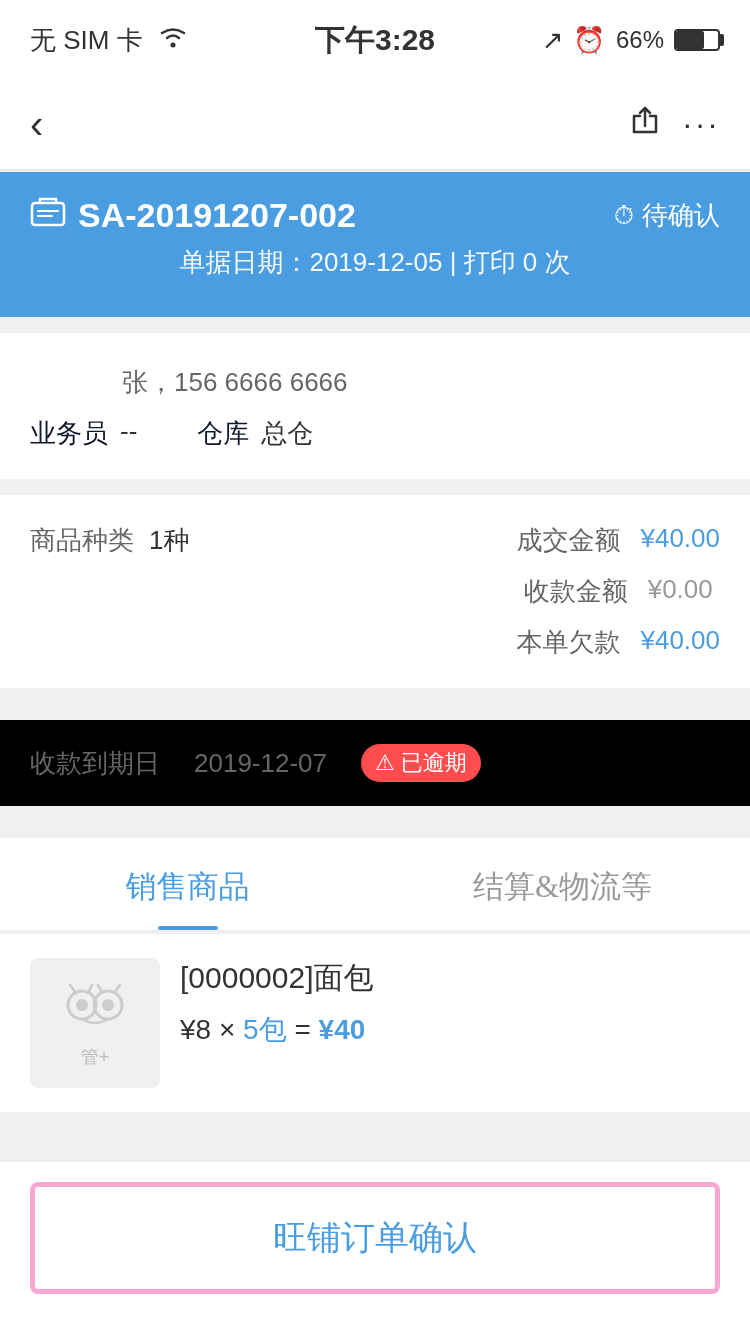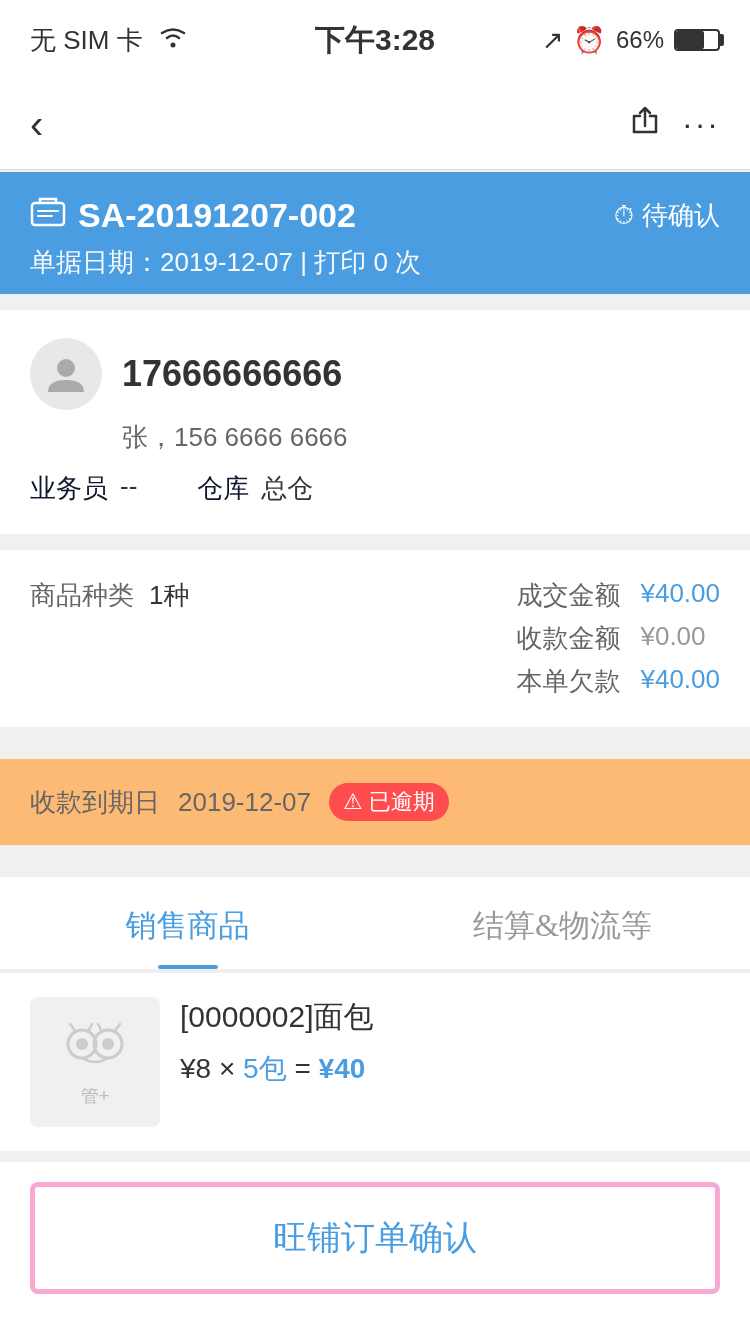--- a/index.html
+++ b/index.html
@@ -96,22 +96,23 @@
     }
     .back-arrow {
       font-size: 40px;
       color: #333;
       cursor: pointer;
     }
 
     
     .order-header {
       background: #4a9de0;
-      padding: 24px 30px 14px 30px;
+      padding: 24px 30px 37px 30px;
       margin-top: 2px;
+      text-align: center;
     }
     .order-header-top {
       display: flex;
       justify-content: space-between;
       align-items: center;
     }
     .order-id {
       display: flex;
       align-items: center;
       gap: 12px;
@@ -200,43 +201,43 @@
     .summary-left {
       font-size: 26px;
       color: #666;
       display: flex;
       align-items: center;
       gap: 9px;
     }
     .summary-right {
       display: flex;
       flex-direction: column;
-      align-items: flex-start;
-      gap: 8px;
+      align-items: center;
+      gap: 16px;
     }
     .summary-item {
       display: flex;
       justify-content: space-between;
       font-size: 26px;
       gap: 20px;
     }
     .summary-item-label { color: #666; }
     .amount-blue { color: #4a9de0; }
     .amount-gray { color: #999; }
 
     
     .due-date-card {
-      background: #fdba74;
+      background: #000000;
       padding: 24px 30px;
       margin-top: 16px;
       display: flex;
       align-items: center;
       font-size: 26px;
       color: #666;
-      gap: 18px;
+      gap: 34px;
     }
     .overdue-badge {
       background: #ff4d4d;
       color: #fff;
       border-radius: 20px;
       padding: 4px 14px;
       font-size: 22px;
       display: flex;
       align-items: center;
       gap: 6px;
@@ -401,33 +402,24 @@
           <path d="M8 14 L28 14 M8 19 L22 19" stroke="white" stroke-width="2" stroke-linecap="round"></path>
         </svg>
       </span>
       <span>SA-20191207-002</span>
     </div>
     <div class="order-status">
       <span>⏱</span>
       <span>待确认</span>
     </div>
   </div>
-  <div class="order-date-line">单据日期：2019-12-07 | 打印 0 次</div>
+  <div class="order-date-line">单据日期：2019-12-05 | 打印 0 次</div>
 </div>
 
 <div class="customer-card">
-  <div class="customer-top">
-    <div class="avatar">
-      <svg width="44" height="44" viewBox="0 0 44 44" fill="none">
-        <circle cx="22" cy="16" r="9" fill="#aaa"></circle>
-        <path d="M4 40 Q4 28 22 28 Q40 28 40 40" fill="#aaa"></path>
-      </svg>
-    </div>
-    <div class="customer-phone">17666666666</div>
-  </div>
   <div class="customer-name">张，156 6666 6666</div>
   <div class="customer-meta">
     <div class="meta-item">
       <span class="meta-label">业务员</span>
       <span class="meta-value">--</span>
     </div>
     <div class="meta-item">
       <span class="meta-label">仓库</span>
       <span class="meta-value">总仓</span>
     </div>

